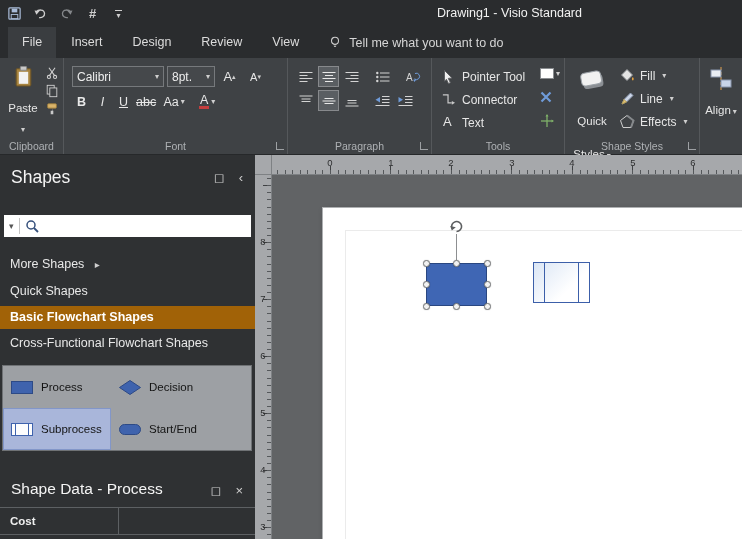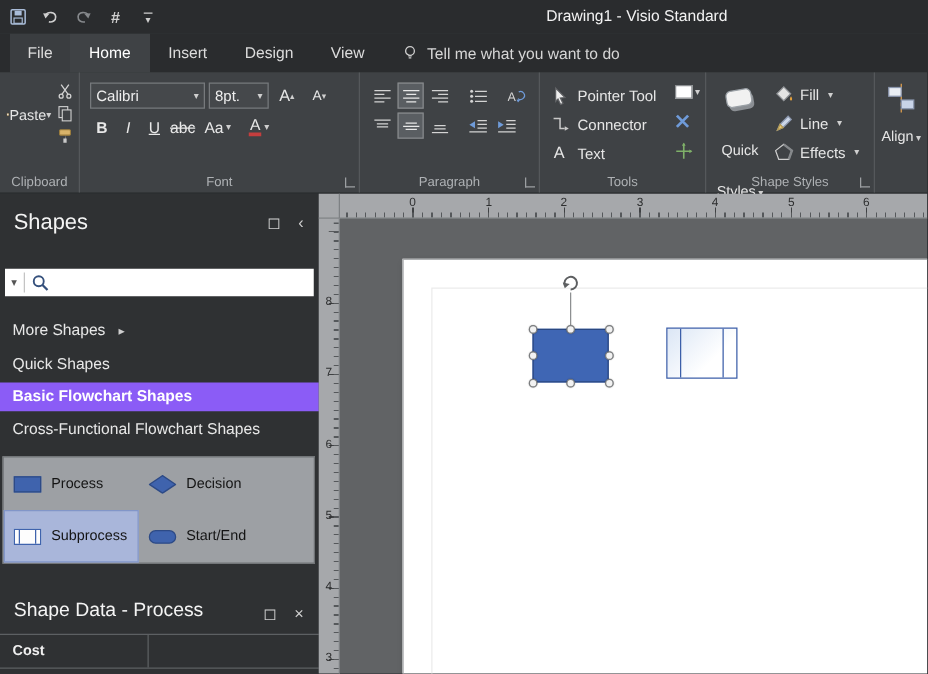--- a/index.html
+++ b/index.html
@@ -27,21 +27,21 @@
   
   .ribbon { position:absolute; left:0; top:58px; right:0; height:97px; background:#3f4245; border-bottom:1px solid #26282a; display:flex; }
   .group { position:relative; height:100%; border-right:1px solid #55585b; }
   .grp-label { position:absolute; bottom:2px; left:0; right:0; text-align:center; font-size:10.5px; color:#aeb1b4; }
   .launcher { position:absolute; right:3px; bottom:4px; width:8px; height:8px; border-left:1px solid #9da0a3; border-bottom:1px solid #9da0a3; }
   .sbtn { display:flex; align-items:center; justify-content:center; border:1px solid transparent; cursor:default; }
   .sbtn.pressed { background:#5a5e62; border-color:#87898c; }
   .dd { font-size:8px; color:#cfcfcf; margin-left:2px; }
   
   .clip-wrap { display:flex; padding:7px 0 0 5px; }
-  .paste-btn { width:36px; display:flex; flex-direction:row; align-items:center; cursor:default; }
+  .paste-btn { width:36px; display:flex; flex-direction:column; align-items:center; cursor:default;gap:11px; }
   .paste-btn .plabel { font-size:11.5px; color:#e6e6e6; margin-top:4px; line-height:11px; }
   .paste-btn .pdd { font-size:8px; color:#cfcfcf; line-height:9px; }
   .clip-col { display:flex; flex-direction:column; gap:2px; margin-left:2px; }
   .clip-col .sbtn { width:18px; height:16px; }
   
   .font-row1 { display:flex; gap:3px; margin:8px 0 4px 8px; align-items:center; }
   .combo { background:#45484b; border:1px solid #76797c; height:21px; display:flex; align-items:center; justify-content:space-between; padding:0 4px; font-size:12px; color:#eeeeee; cursor:default; }
   .font-row2 { display:flex; gap:2px; margin-left:8px; align-items:center; }
   .font-row2 .sbtn { height:21px; min-width:19px; font-size:12.5px; color:#e8e8e8; }
   .b-bold { font-weight:bold; }
@@ -77,21 +77,21 @@
   .shapes-title { position:absolute; left:11px; top:12px; font-size:17.5px; font-weight:normal; color:#f4f4f4; }
   .panel-ctl { position:absolute; top:15px; display:flex; gap:14px; color:#cfcfcf; font-size:13px; }
   .panel-ctl span { cursor:default; }
   .search-row { position:absolute; left:4px; right:4px; top:60px; height:22px; background:#ffffff; display:flex; align-items:center; }
   .search-row input { flex:1; border:none; outline:none; background:transparent; font-family:inherit; font-size:12px; color:#333; padding:0 6px; }
   .search-row input::placeholder { color:#555; opacity:1; }
   .search-dd { color:#555; font-size:9px; padding:0 5px; cursor:default; }
   .search-sep { width:1px; height:16px; background:#c4c4c4; }
   .search-btn { width:24px; height:100%; display:flex; align-items:center; justify-content:center; cursor:default; }
   .nav-item { position:absolute; left:10px; font-size:12.5px; color:#e8e8e8; cursor:default; white-space:nowrap; }
-  .stencil-sel { position:absolute; left:0; right:0; top:151px; height:23px; background:#8b5cf6; color:#ffffff; font-size:12.5px; font-weight:bold; line-height:23px; padding-left:10px; cursor:default; }
+  .stencil-sel { position:absolute; left:0; right:0; top:151px; height:23px; background:#a16207; color:#ffffff; font-size:12.5px; font-weight:bold; line-height:23px; padding-left:10px; cursor:default; }
   .stencil-grid { position:absolute; left:2px; right:3px; top:210px; height:86px; background:#9da0a4; border:1px solid #6f7275; display:grid; grid-template-columns:108px 1fr; grid-template-rows:1fr 1fr; }
   .master { display:flex; align-items:center; gap:8px; padding-left:8px; font-size:11.5px; color:#141414; cursor:default; }
   .master.selected { background:#a9b6da; outline:1px solid #8296c8; outline-offset:-1px; }
   .m-process { width:22px; height:13px; background:#3f63ad; border:1px solid #2d4a86; flex:0 0 auto; }
   .m-subproc { position:relative; width:22px; height:13px; background:#fdfdfd; border:1px solid #3f63ad; flex:0 0 auto; }
   .m-subproc::before, .m-subproc::after { content:""; position:absolute; top:0; bottom:0; width:1px; background:#3f63ad; }
   .m-subproc::before { left:3px; } .m-subproc::after { right:3px; }
   .m-pill { width:22px; height:11px; background:#3f63ad; border:1px solid #2d4a86; border-radius:6px; flex:0 0 auto; }
   .sd-title { position:absolute; left:11px; top:325px; font-size:15.5px; color:#f4f4f4; }
   .sd-line { position:absolute; left:0; right:0; top:352px; height:1px; background:#5d6063; }
@@ -164,23 +164,23 @@
             <i class="bar"></i>
             <span>▾</span>
           </span>
       </span>
     </div>
     <span class="win-title">Drawing1 - Visio Standard</span>
   </div>
 
   <div class="tabrow">
     <span class="tab file">File</span>
-    <span class="tab active">Home</span>
     <span class="tab">Insert</span>
     <span class="tab">Design</span>
+    <span class="tab">Review</span>
     <span class="tab">View</span>
     <span class="tellme">
       <svg width="14" height="15" viewBox="0 0 16 16">
         <circle cx="8" cy="6" r="4" fill="none" stroke="#cfcfcf" stroke-width="1.2"></circle>
         <path d="M6.4 10.5 h3.2 M6.8 12.4 h2.4" stroke="#cfcfcf" stroke-width="1.1" fill="none"></path>
       </svg>
       <span>Tell me what you want to do</span>
     </span>
   </div>
 

